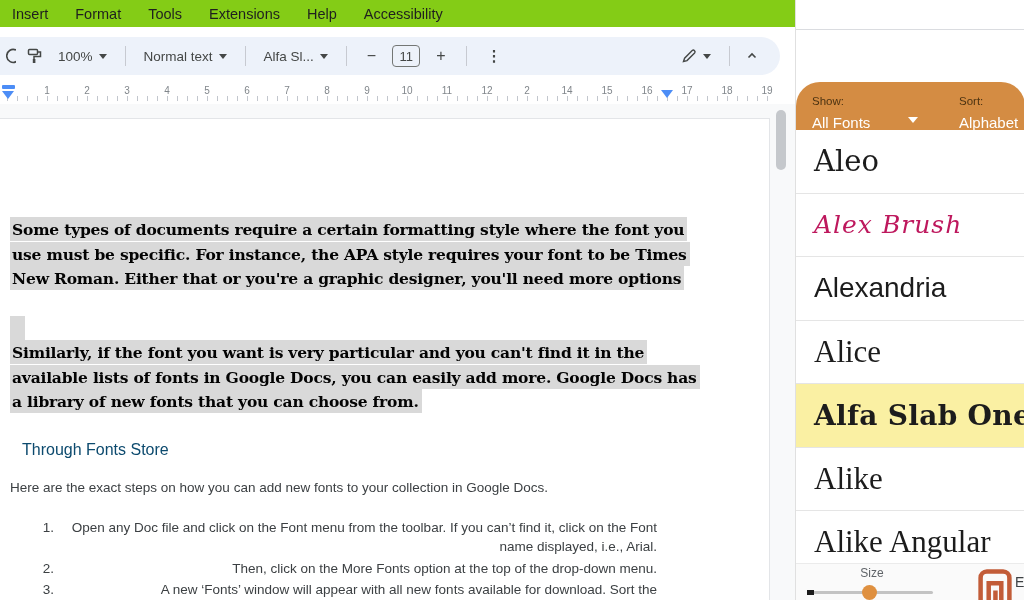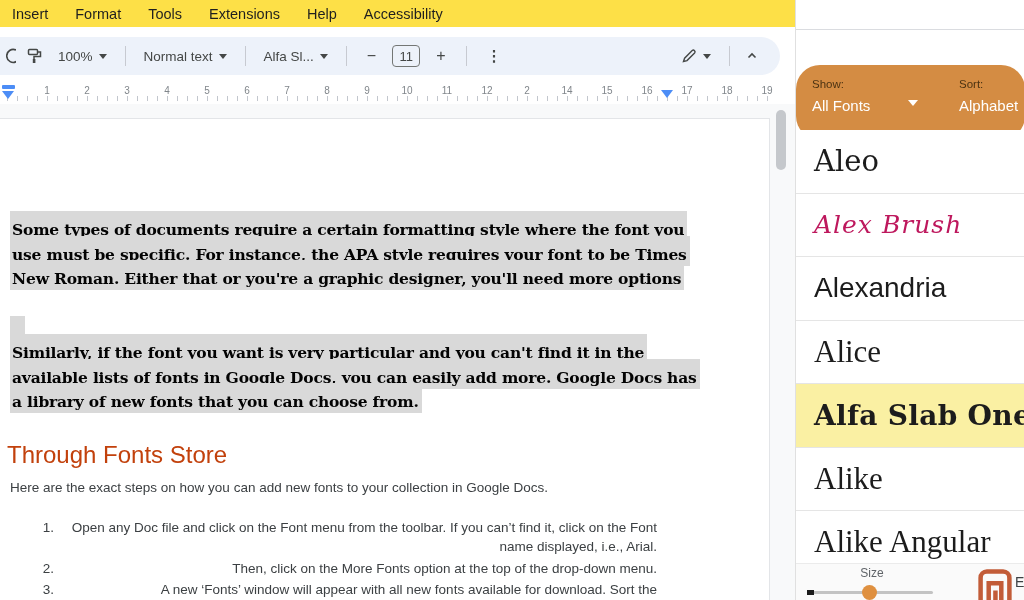--- a/index.html
+++ b/index.html
@@ -1,20 +1,20 @@
 <!DOCTYPE html>
 <html style="--toolbar-bg: #edf2fa; --marker-blue: #4c8df6; --sel-gray: #d9d9d9; --header-gray: #5f6062; --ext-orange: #d48c43; --hl-yellow: #faf0a3; --slider-orange: #df9040; --logo-rust: #c25c38; --share-blue: #c2e7ff;"><head>
 <meta charset="utf-8">
 <style>
   * { margin:0; padding:0; box-sizing:border-box; }
   html,body { width:1024px; height:600px; overflow:hidden; background:#fff;
     font-family:"Liberation Sans", sans-serif; }
 
   
-  .menubar { position:absolute; left:0; top:0; width:1024px; height:27px; background:#fde047; }
+  .menubar { position:absolute; left:0; top:0; width:1024px; height:27px; background:#84cc16; }
   .menu-items { position:absolute; left:12px; top:0; height:27px; display:flex; align-items:center; gap:27px; }
   .menu-item { font-size:14.5px; color:#1f1f1f; white-space:nowrap; cursor:default; }
 
   
   .topclip { position:absolute; top:0; height:13px; overflow:hidden; }
   .icon-history-c { width:19px; height:19px; border:2px solid #454746; border-radius:50%; margin-top:-9px; }
   .icon-comment-c { width:19px; height:16px; border:2px solid #454746; border-radius:2px; margin-top:-7px; }
   .icon-cam-c { width:21px; height:15px; border:2px solid #454746; border-radius:4px; margin-top:-6px; }
   .share-pill { position:absolute; left:988px; top:-14px; width:60px; height:27px; border-radius:14px; background:var(--share-blue); }
 
@@ -46,37 +46,37 @@
      border-left:6.5px solid transparent; border-right:6.5px solid transparent; border-top:8px solid var(--marker-blue); }
 
   
   .canvas { position:absolute; left:0; top:104px; width:795px; height:496px; background:#f8f9fa; }
   .page { position:absolute; left:0; top:14px; width:770px; height:482px; background:#fff;
      border-top:1px solid #e3e5e8; border-right:1px solid #e3e5e8; }
   .doc-scrollbar { position:absolute; left:776px; top:6px; width:10px; height:60px; border-radius:5px; background:#c5c8cc; }
 
   .para { position:absolute; left:10px; font-family:"DejaVu Serif", serif; font-weight:700;
      font-size:15.5px; letter-spacing:-0.2px; color:#030303; line-height:24.6px; white-space:nowrap; }
-  .para .hl { background:var(--sel-gray); padding:9px 3px 2px 2px; }
+  .para .hl { background:var(--sel-gray); padding:3px 3px 2px 2px; }
   .sel-block { position:absolute; left:10px; top:197px; width:15px; height:24px; background:var(--sel-gray); }
-  .doc-h2 { position:absolute; left:7px; top:322px; font-size:24px; color:#c2410c; font-weight:400; }
+  .doc-h2 { position:absolute; left:22px; top:322px; font-size:16px; color:#0c4a6e; font-weight:400; }
   .doc-body { position:absolute; left:10px; top:361px; font-size:13.5px; color:#3c4043; }
   .doc-list { position:absolute; left:0; top:399px; width:660px; }
   .doc-li { position:relative; padding-left:64px; font-size:13.5px; color:#3c4043; line-height:19.3px; margin-bottom:2px; width:660px; }
   .doc-li .num { position:absolute; left:30px; width:24px; text-align:right; }
   .doc-li .txt { display:block; max-width:593px;text-align:right; }
 
   
   .sidebar { position:absolute; left:795px; top:0; width:229px; height:600px; background:#fff;
      border-left:1px solid #e0e0e0; overflow:hidden; }
   .sb-topstrip { position:absolute; left:0; top:0; width:229px; height:30px; background:#fff; border-bottom:1px solid #dadce0; }
   .sb-header { position:absolute; left:0; top:30px; width:229px; height:35px; background:var(--header-gray);
      display:flex; align-items:center; padding-left:16px; }
   .sb-header-title { color:#fff; font-size:13.5px; font-weight:700; }
-  .sb-controls { position:absolute; left:0; top:65px; width:229px; height:75px; background:var(--ext-orange);border-radius:24px; }
+  .sb-controls { position:absolute; left:0; top:82px; width:229px; height:75px; background:var(--ext-orange);border-radius:24px; }
   .sb-label { font-size:11.5px; color:#4c3312; }
   .sb-value { font-size:15px; color:#fff; font-weight:500; margin-top:7px; white-space:nowrap; }
   .sb-col-show { position:absolute; left:16px; top:13px; width:130px; }
   .sb-col-sort { position:absolute; left:163px; top:13px; width:80px; }
   .tri-down-w { position:absolute; left:112px; top:35px; width:0; height:0;
      border-left:5px solid transparent; border-right:5px solid transparent; border-top:6px solid #fff; }
 
   .font-list { position:absolute; left:0; top:130px; width:229px;text-align:right; }
   .font-row { height:63.5px; border-bottom:1px solid #e5e5e5; display:flex; align-items:center;
      padding-left:18px; color:#1c1c1c; background:#fff; cursor:default; white-space:nowrap; overflow:hidden; }

